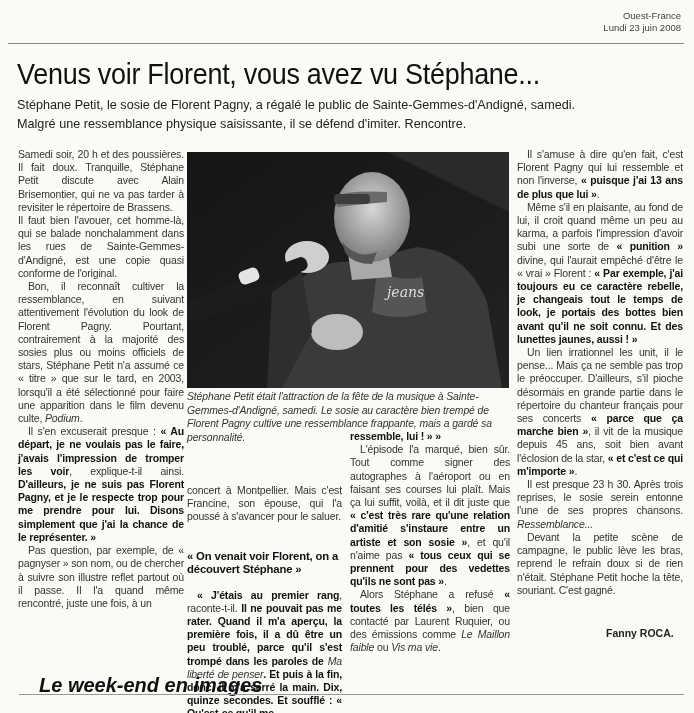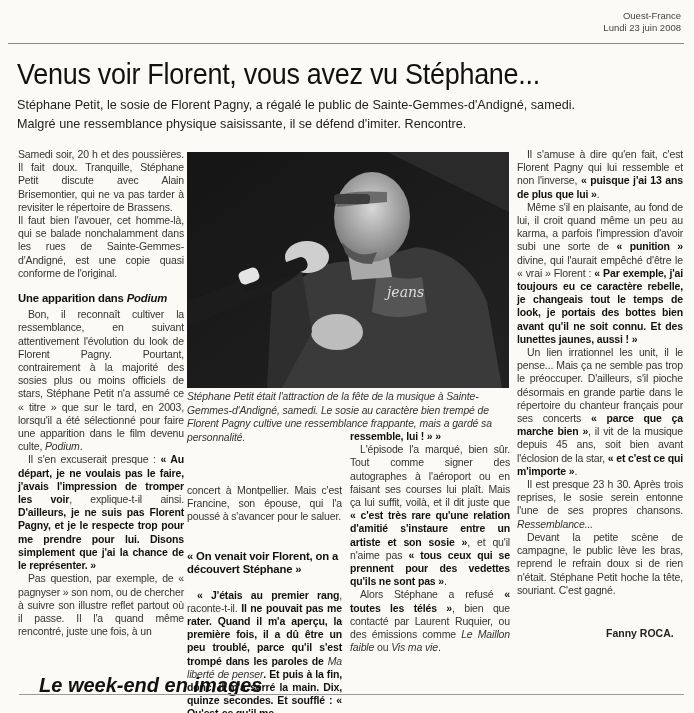--- a/index.html
+++ b/index.html
@@ -85,21 +85,20 @@
 
 <h1 class="abs headline">Venus voir Florent, vous avez vu Stéphane...</h1>
 <div class="abs standfirst">
   <div>Stéphane Petit, le sosie de Florent Pagny, a régalé le public de Sainte-Gemmes-d'Andigné, samedi.</div>
   <div>Malgré une ressemblance physique saisissante, il se défend d'imiter. Rencontre.</div>
 </div>
 
 <div class="abs col col1">
   <p>Samedi soir, 20 h et des poussières. Il fait doux. Tranquille, Stéphane Petit discute avec Alain Brisemontier, qui ne va pas tarder à revisiter le répertoire de Brassens.</p>
   <p>Il faut bien l'avouer, cet homme-là, qui se balade nonchalamment dans les rues de Sainte-Gemmes-d'Andigné, est une copie quasi conforme de l'original.</p>
-  <div class="subhead"><span>Une apparition dans </span><i>Podium</i></div>
   <p class="indent"><span>Bon, il reconnaît cultiver la ressemblance, en suivant attentivement l'évolution du look de Florent Pagny. Pourtant, contrairement à la majorité des sosies plus ou moins officiels de stars, Stéphane Petit n'a assumé ce « titre » que sur le tard, en 2003, lorsqu'il a été sélectionné pour faire une apparition dans le film devenu culte, </span><i>Podium</i><span>.</span></p>
   <p class="indent"><span>Il s'en excuserait presque : </span><b>« Au départ, je ne voulais pas le faire, j'avais l'impression de tromper les voir</b><span>, explique-t-il ainsi. </span><b>D'ailleurs, je ne suis pas Florent Pagny, et je le respecte trop pour me prendre pour lui. Disons simplement que j'ai la chance de le représenter. »</b></p>
   <p class="indent">Pas question, par exemple, de « pagnyser » son nom, ou de chercher à suivre son illustre reflet partout où il passe. Il l'a quand même rencontré, juste une fois, à un</p>
 </div>
 
 <div class="abs photo" title="Stéphane Petit chantant au micro sur scène">
   <svg width="322" height="236" viewBox="0 0 322 236">
     <defs>
       <radialGradient id="head" cx="50%" cy="40%" r="60%">
         <stop offset="0%" stop-color="#d8d8d8"></stop>

